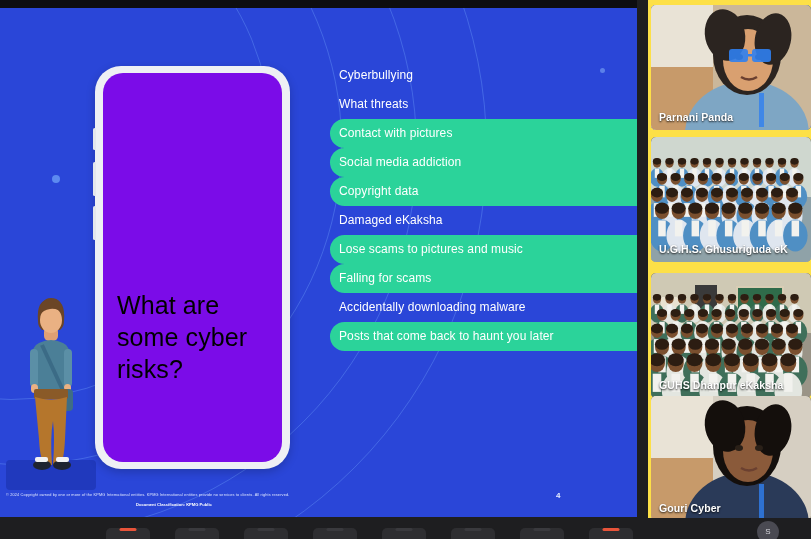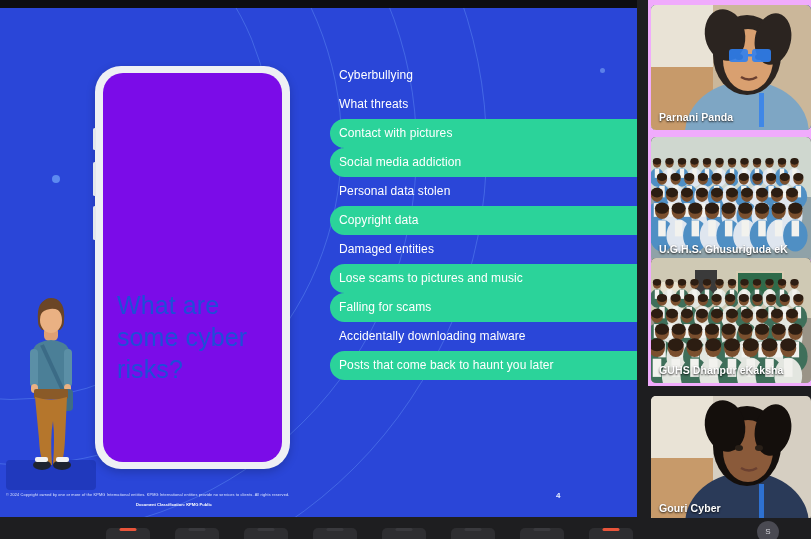--- a/index.html
+++ b/index.html
@@ -26,46 +26,46 @@
   .ground{position:absolute;left:6px;top:452px;width:90px;height:30px;background:#2039bd;border-radius:4px;}
 
   
   #phone{position:absolute;left:95px;top:58px;width:195px;height:403px;background:#eef0f4;border-radius:26px;
          box-shadow:0 3px 10px rgba(0,0,0,.20);}
   #phone-screen{position:absolute;left:8px;top:7px;width:179px;height:389px;background:#7b0ce8;border-radius:20px;}
   .phone-btn{position:absolute;left:-2px;width:3px;background:#e3e6ec;border-radius:2px;}
   .phone-btn.b1{top:62px;height:22px;}
   .phone-btn.b2{top:96px;height:34px;}
   .phone-btn.b3{top:140px;height:34px;}
-  #phone-title{position:absolute;left:22px;top:223px;width:150px;color:#1d4ed8;font-size:25px;line-height:32px;
+  #phone-title{position:absolute;left:22px;top:223px;width:150px;color:#000000;font-size:25px;line-height:32px;
                letter-spacing:.1px;}
 
   
   #character{position:absolute;left:22px;top:277px;width:58px;height:185px;}
 
   
   #risk-list{position:absolute;left:330px;top:53px;width:307px;}
   .risk-row{height:29px;line-height:29px;color:#ffffff;font-size:12px;padding-left:9px;
             white-space:nowrap;letter-spacing:.1px;}
   .risk-row.hl{background:#2bd39a;border-top-left-radius:15px;border-bottom-left-radius:15px;color:#ffffff;}
 
   
   #slide-footer{position:absolute;left:0;top:482px;width:637px;height:27px;}
   #copyright{position:absolute;left:6px;top:2px;font-size:2.9px;color:#dfe6ff;letter-spacing:.12px;
              transform:scale(1.32);transform-origin:left top;white-space:nowrap;}
   #doc-class{position:absolute;left:136px;top:12px;font-size:3.1px;color:#ffffff;font-weight:bold;
              transform:scale(1.32);transform-origin:left top;white-space:nowrap;}
   #page-num{position:absolute;left:556px;top:1px;font-size:8px;color:#e8eeff;font-weight:bold;}
 
   
-  #rail{position:absolute;left:648px;top:0;width:163px;height:386px;background:#f0abfc;}
+  #rail{position:absolute;left:648px;top:0;width:163px;height:518px;background:#fde047;}
   .tile{position:absolute;left:3px;width:160px;height:125px;border-radius:5px;overflow:hidden;background:#222;}
   .tile.t0{top:5px;}
   .tile.t1{top:137px;}
-  .tile.t2{top:258px;}
+  .tile.t2{top:273px;}
   .tile.t3{top:396px;}
   .tile.speaking{box-shadow:inset 0 0 0 3px #3b82f6;}
   .tile-name{position:absolute;left:8px;bottom:7px;color:#fff;font-size:10.5px;font-weight:bold;
              text-shadow:0 1px 2px rgba(0,0,0,.85);white-space:nowrap;z-index:6;letter-spacing:.1px;}
   .vid{position:absolute;inset:0;}
 
   
   #toolbar{position:absolute;left:0;top:518px;width:811px;height:21px;background:#1e1e20;}
   .tb-btn{position:absolute;top:10px;width:44px;height:16px;background:#2e2e31;border-radius:5px;}
   .tb-btn .cap{position:absolute;left:50%;top:0;transform:translateX(-50%);width:17px;height:3px;border-radius:2px;}
@@ -116,23 +116,22 @@
         <div class="phone-btn b3"></div>
         <div id="phone-screen"></div>
         <div id="phone-title">What are some cyber risks?</div>
       </div>
 
       <div id="risk-list">
           <div class="risk-row">Cyberbullying</div>
           <div class="risk-row">What threats</div>
           <div class="risk-row hl">Contact with pictures</div>
           <div class="risk-row hl">Social media addiction</div>
-          <div class="risk-row">Personal data stolen</div>
           <div class="risk-row hl">Copyright data</div>
-          <div class="risk-row">Damaged entities</div>
+          <div class="risk-row">Damaged eKaksha</div>
           <div class="risk-row hl">Lose scams to pictures and music</div>
           <div class="risk-row hl">Falling for scams</div>
           <div class="risk-row">Accidentally downloading malware</div>
           <div class="risk-row hl">Posts that come back to haunt you later</div>
         </div>
 
       <div id="slide-footer">
         <div id="copyright">© 2024 Copyright owned by one or more of the KPMG International entities. KPMG International entities provide no services to clients. All rights reserved.</div>
         <div id="doc-class">Document Classification: KPMG Public</div>
         <div id="page-num">4</div>

